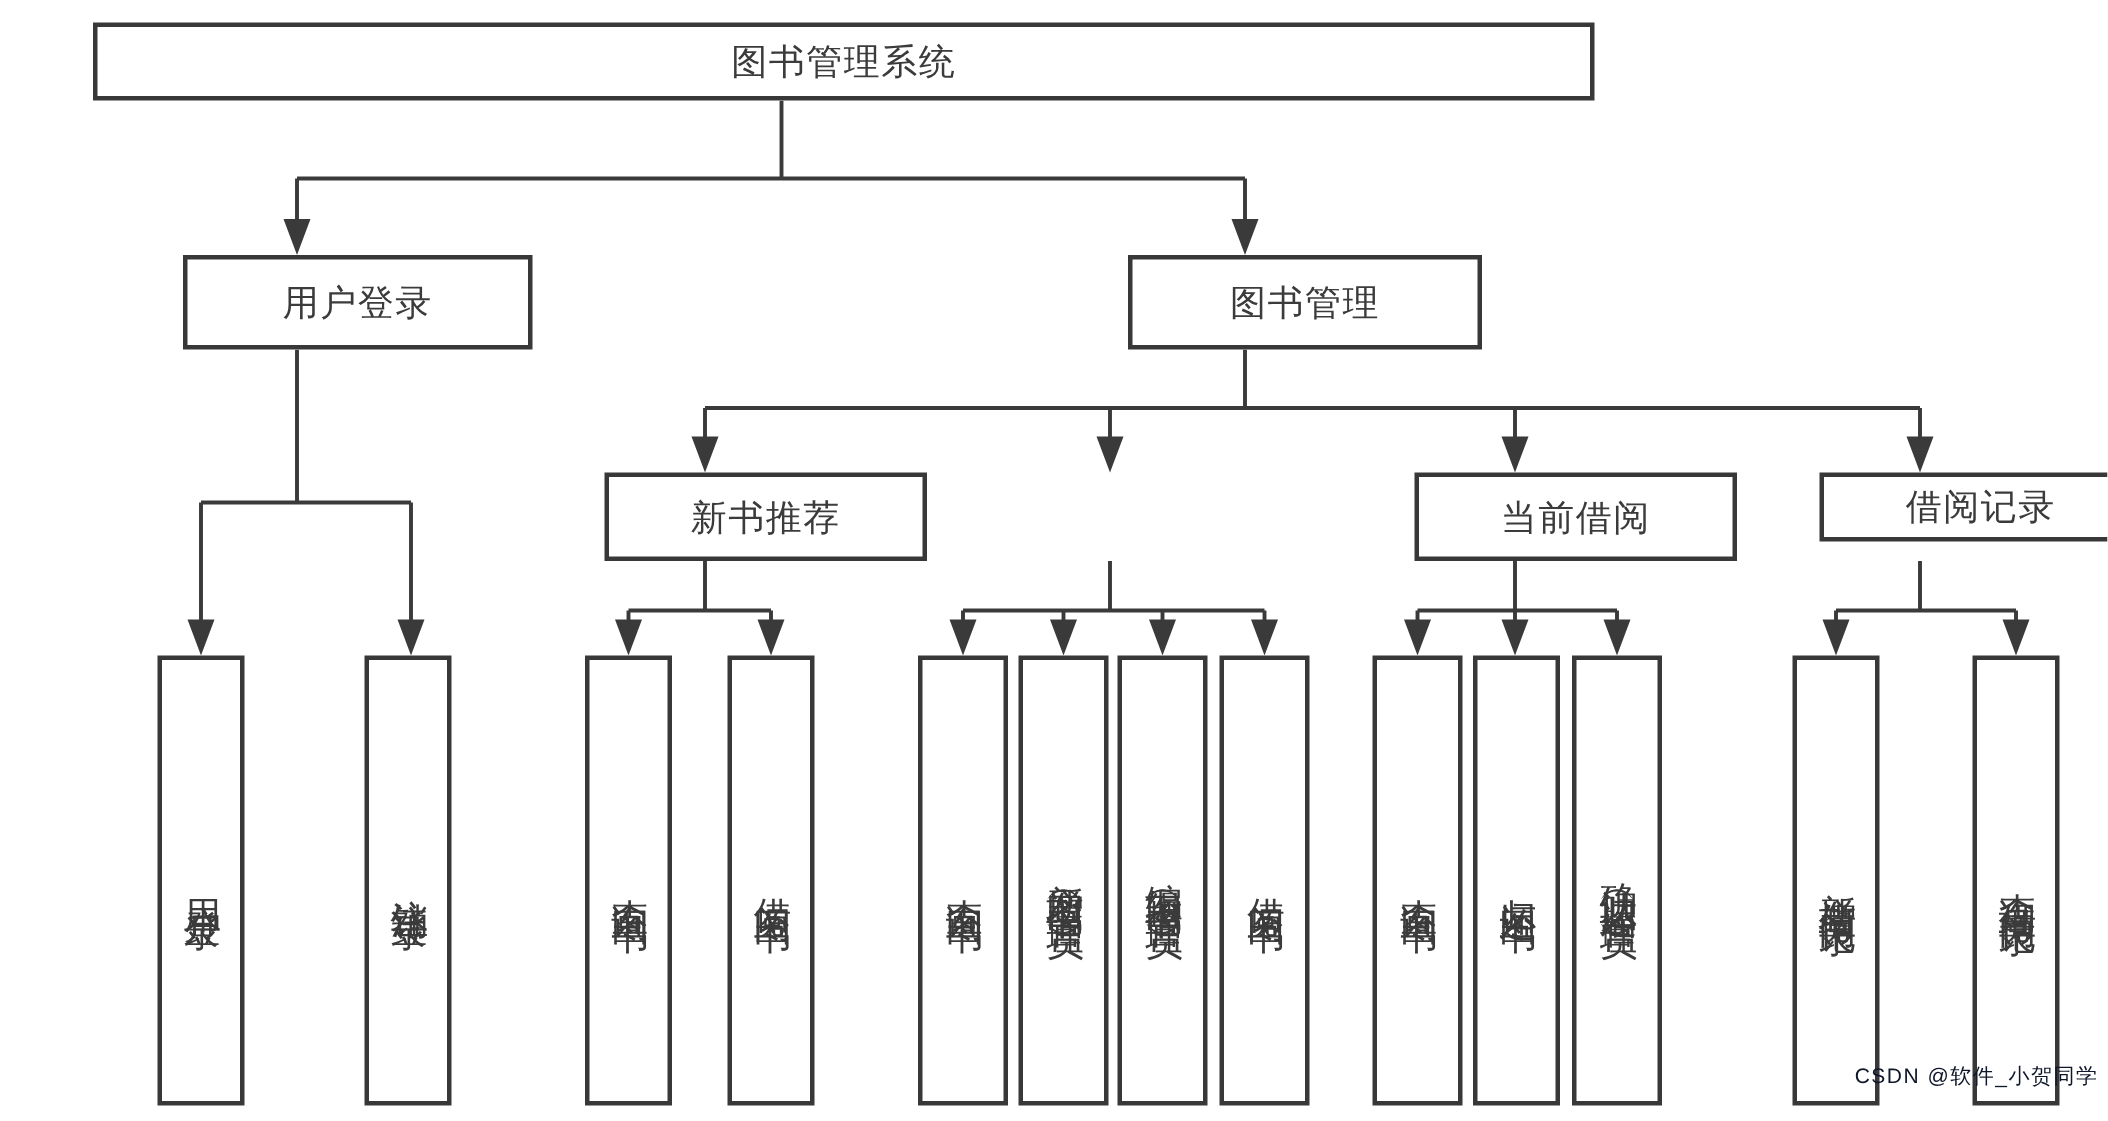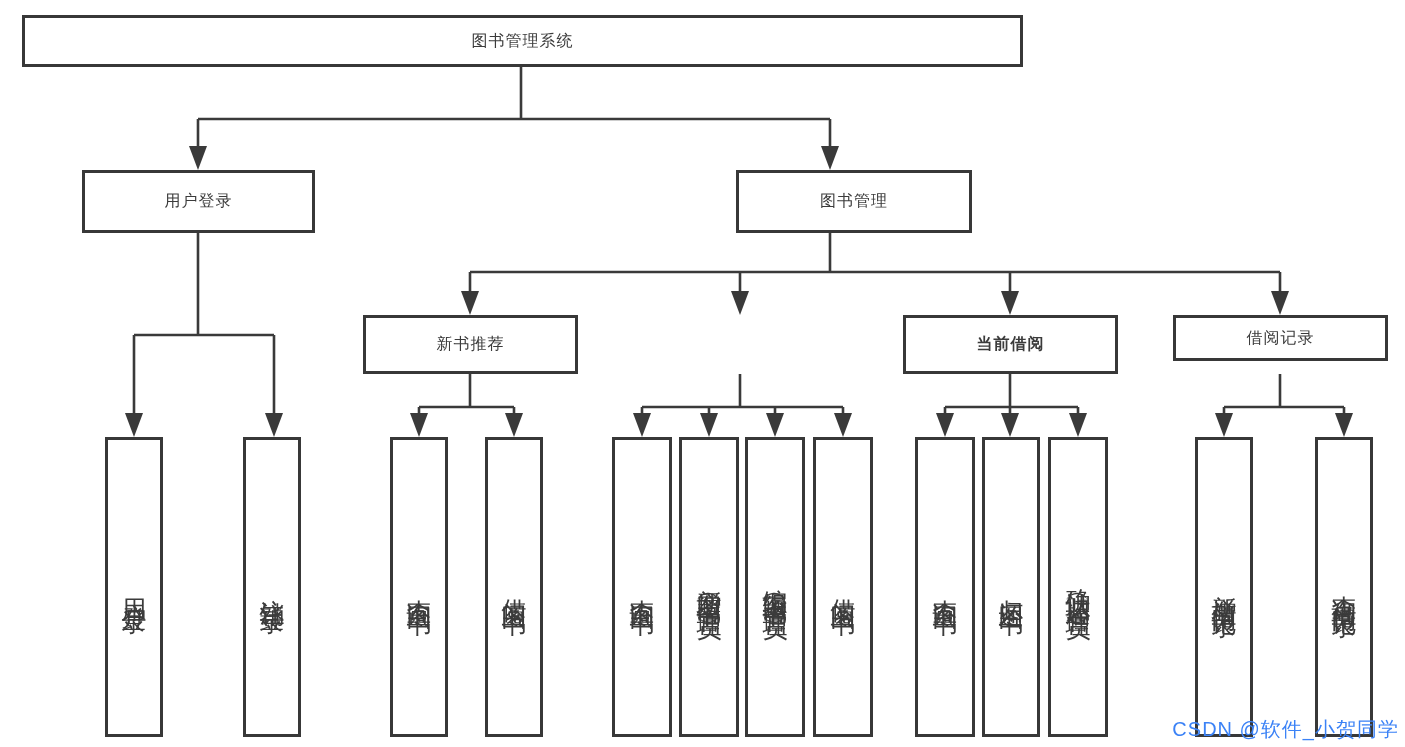--- a/index.html
+++ b/index.html
@@ -24,37 +24,38 @@
     position: absolute;
     box-sizing: border-box;
     border: 3px solid #383838;
     background: #ffffff;
     display: flex;
     align-items: center;
     justify-content: center;
     text-align: center;
   }
   .node.h {
-    font-size: 16px;
+    font-size: 24px;
     letter-spacing: 1px;
     white-space: nowrap;
+    margin-left: 40px;
   }
   .node.v {
     writing-mode: vertical-rl;
     text-orientation: mixed;
     font-size: 25px;
     letter-spacing: 4px;
     line-height: 1;
   }
   .watermark {
     position: absolute;
     right: 6px;
-    bottom: 4px;
-    font-size: 20px;
-    color: #3b82f6;
+    bottom: 20px;
+    font-size: 14px;
+    color: #0f172a;
     letter-spacing: 1px;
     white-space: nowrap;
   }
 </style>
 </head>
 <body>
 
 <div class="canvas">
 
   <svg class="wires" viewBox="0 0 1405 747">
@@ -89,24 +90,24 @@
     <path class="arr" d="M1069 413 L1087 413 L1078 437 Z"></path>
 
     <path class="ln" d="M1280 374 L1280 407 M1224 407 L1344 407 M1224 407 L1224 414 M1344 407 L1344 414"></path>
     <path class="arr" d="M1215 413 L1233 413 L1224 437 Z"></path>
     <path class="arr" d="M1335 413 L1353 413 L1344 437 Z"></path>
   </svg>
 
   <div class="node h" style="left:22px; top:15px; width:1001px; height:52px;">图书管理系统</div>
 
   <div class="node h" style="left:82px; top:170px; width:233px; height:63px;">用户登录</div>
-  <div class="node h" style="left:736px; top:170px; width:236px; height:63px;">图书管理</div>
+  <div class="node h" style="left:712px; top:170px; width:236px; height:63px;">图书管理</div>
 
   <div class="node h" style="left:363px; top:315px; width:215px; height:59px;text-align:center;">新书推荐</div>
-  <div class="node h" style="left:903px; top:315px; width:215px; height:59px;font-weight:bold;">当前借阅</div>
+  <div class="node h" style="left:903px; top:315px; width:215px; height:59px;">当前借阅</div>
   <div class="node h" style="left:1173px; top:315px; width:215px; height:46px;">借阅记录</div>
 
   <div class="node v" style="left:105px; top:437px; width:58px; height:300px;">用户登录</div>
   <div class="node v" style="left:243px; top:437px; width:58px; height:300px;">注销登录</div>
 
   <div class="node v" style="left:390px; top:437px; width:58px; height:300px;">查询图书</div>
   <div class="node v" style="left:485px; top:437px; width:58px; height:300px;">借阅图书</div>
 
   <div class="node v" style="left:612px; top:437px; width:60px; height:300px;">查询图书</div>
   <div class="node v" style="left:679px; top:437px; width:60px; height:300px;">新增图书（管理员）</div>

